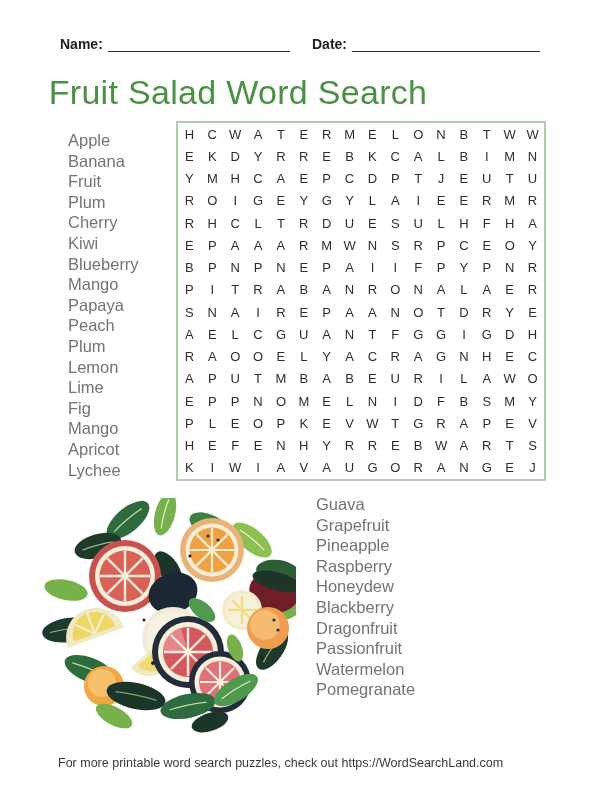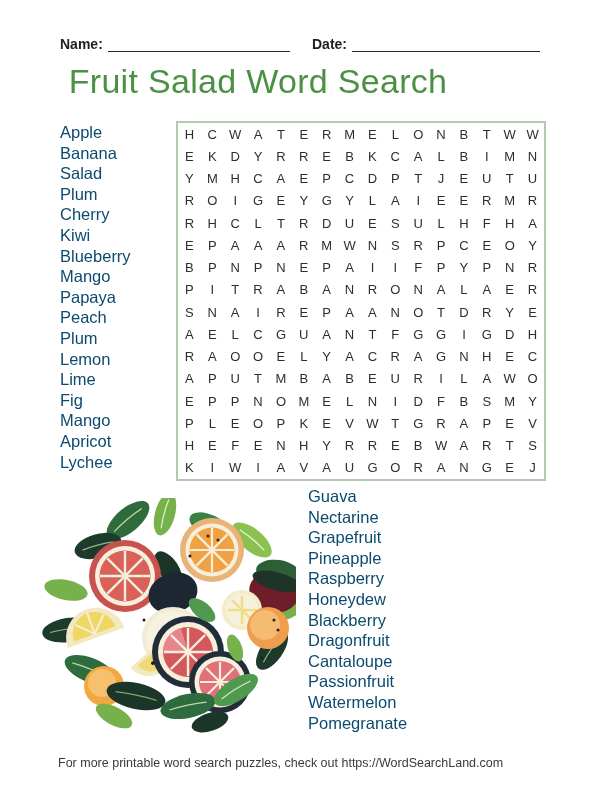--- a/index.html
+++ b/index.html
@@ -4,24 +4,24 @@
 <style>
   html,body{margin:0;padding:0;background:#ffffff;}
   .page{position:relative;width:600px;height:800px;background:#ffffff;overflow:hidden;
         font-family:"Liberation Sans",sans-serif;color:#1a1a1a;}
   
   .field{position:absolute;display:flex;align-items:flex-end;font-size:14px;font-weight:600;color:#1f1f1f;}
   .name-field{left:60px;top:36px;width:230px;}
   .date-field{left:312px;top:36px;width:228px;}
   .fill-line{flex:1;margin-left:5px;border-bottom:1.4px solid #2a2a2a;height:15px;}
   
-  .title{position:absolute;left:0;top:62px;width:476px;text-align:center;
-         font-size:34px;font-weight:500;color:#4a9143;letter-spacing:.3px;padding-left:20px;}
+  .title{position:absolute;left:0;top:73px;width:476px;text-align:center;
+         font-size:34px;font-weight:500;color:#4a9143;letter-spacing:.3px;}
   
-  .word-list{position:absolute;margin:0;padding:0;list-style:none;font-size:16.5px;color:#0c4a6e;}
+  .word-list{position:absolute;margin:8px;padding:0;list-style:none;font-size:16.5px;color:#737373;}
   .word-list li{line-height:20.6px;white-space:nowrap;}
   .list-left{left:60px;top:122px;}
   .list-bottom{left:308px;top:486px;}
   
   .grid{position:absolute;left:176px;top:121px;width:370px;height:360px;
         border:2px solid #b0cbae;box-sizing:border-box;
         display:grid;grid-template-columns:repeat(16,1fr);grid-template-rows:repeat(16,1fr);}
   .cell{display:flex;align-items:center;justify-content:center;
         font-size:13px;font-weight:500;color:#2e2e2e;}
   
@@ -41,21 +41,21 @@
   <div class="field date-field">
     <span>Date:</span>
     <span class="fill-line"></span>
   </div>
 
   <div class="title" style="color: rgb(74, 145, 67);">Fruit Salad Word Search</div>
 
   <ul class="word-list list-left">
       <li>Apple</li>
       <li>Banana</li>
-      <li>Salad</li>
+      <li>Fruit</li>
       <li>Plum</li>
       <li>Cherry</li>
       <li>Kiwi</li>
       <li>Blueberry</li>
       <li>Mango</li>
       <li>Papaya</li>
       <li>Peach</li>
       <li>Plum</li>
       <li>Lemon</li>
       <li>Lime</li>
@@ -319,28 +319,26 @@
       <div class="cell" style="color: rgb(46, 46, 46);">R</div>
       <div class="cell" style="color: rgb(46, 46, 46);">A</div>
       <div class="cell" style="color: rgb(46, 46, 46);">N</div>
       <div class="cell" style="color: rgb(46, 46, 46);">G</div>
       <div class="cell" style="color: rgb(46, 46, 46);">E</div>
       <div class="cell" style="color: rgb(46, 46, 46);">J</div>
     </div>
 
   <ul class="word-list list-bottom">
       <li>Guava</li>
-      <li>Nectarine</li>
       <li>Grapefruit</li>
       <li>Pineapple</li>
       <li>Raspberry</li>
       <li>Honeydew</li>
       <li>Blackberry</li>
       <li>Dragonfruit</li>
-      <li>Cantaloupe</li>
       <li>Passionfruit</li>
       <li>Watermelon</li>
       <li>Pomegranate</li>
     </ul>
 
   <svg class="illo" viewBox="0 0 256 236" xmlns="http://www.w3.org/2000/svg">
 
     <g transform="translate(88 22) rotate(-40)">
         <ellipse rx="26" ry="12" fill="#2f6b3c"></ellipse>
         <path d="M-18 0 Q0 -2 18 0" stroke="#bfdca8" fill="none" stroke-width="1.2"></path>

